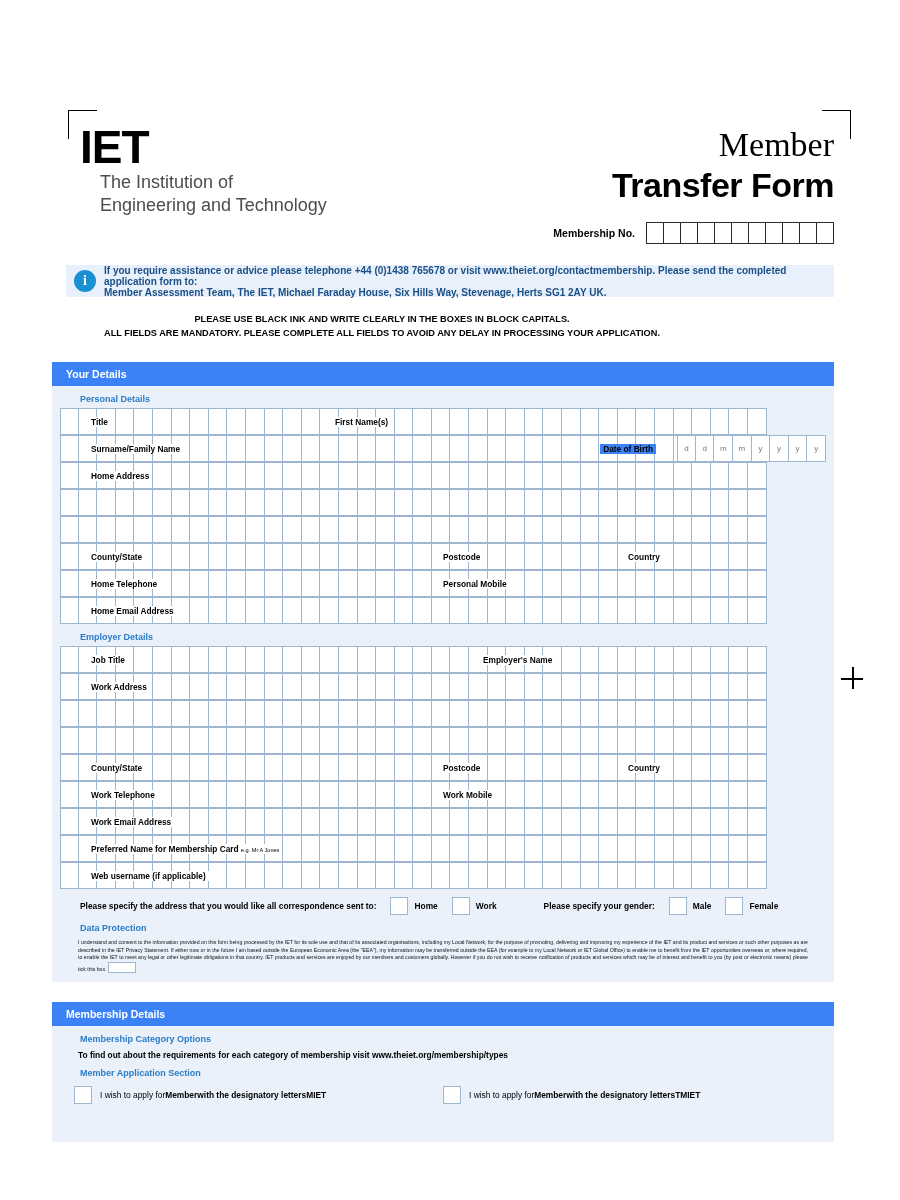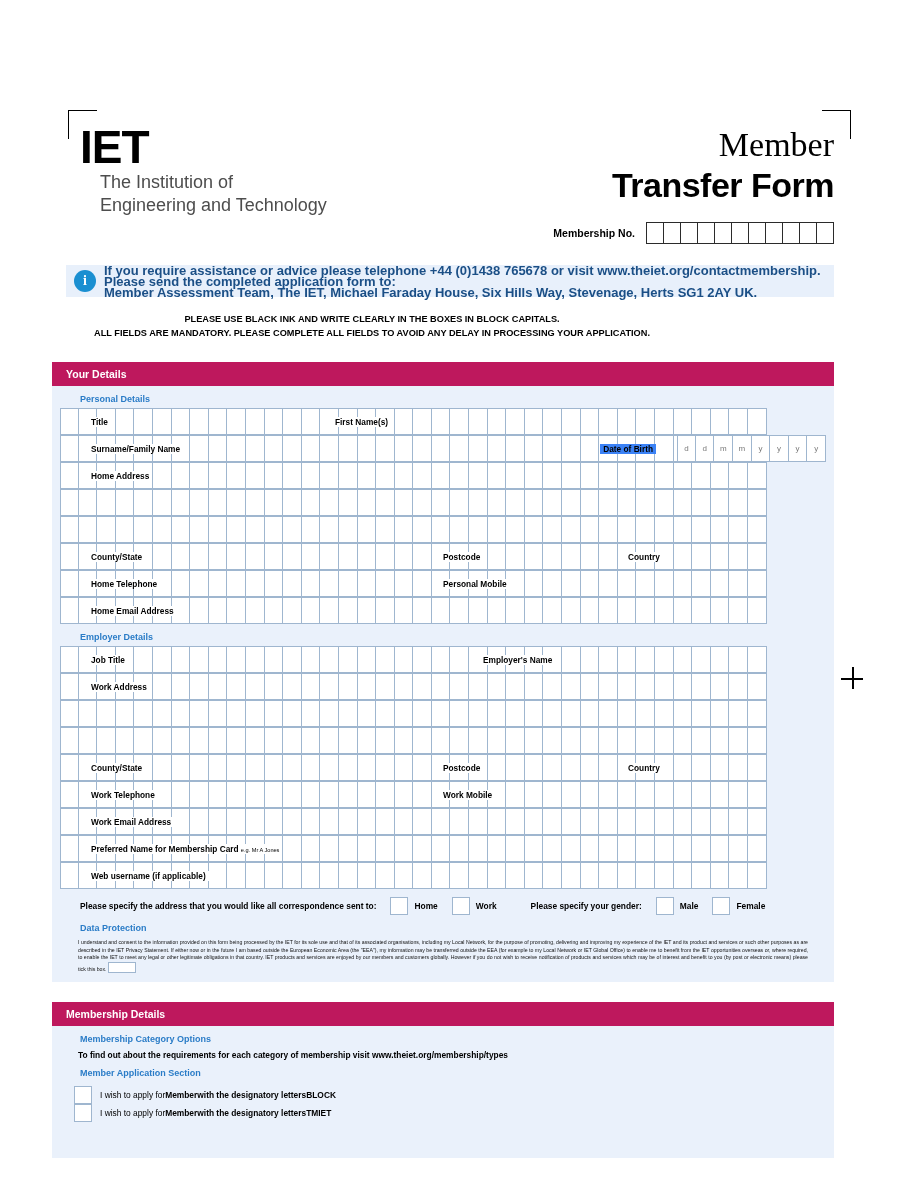--- a/index.html
+++ b/index.html
@@ -27,48 +27,48 @@
 
   .memno{position:absolute;right:66px;top:222px;display:flex;align-items:center;}
   .memno .lbl{font-size:10.5px;font-weight:bold;margin-right:8px;}
   .boxrow{display:flex;}
   .bx{width:16px;height:20px;border:1px solid #2b2b2b;border-left:none;}
   .bx:first-child{border-left:1px solid #2b2b2b;}
 
   
   .infobar{position:absolute;left:66px;top:265px;width:768px;height:32px;background:#e8f0fb;display:flex;align-items:center;}
   .infoicon{width:22px;height:22px;border-radius:50%;background:#1a8fd1;color:#fff;font-weight:bold;font-size:14px;display:flex;align-items:center;justify-content:center;margin-left:8px;flex:none;font-family:"Liberation Serif",serif;}
-  .infotxt{font-size:13px;font-weight:bold;color:#1b4f86;margin-left:8px;line-height:11px;}
-
-  .instr{position:absolute;left:0;top:312px;width:744px;text-align:center;font-size:9.2px;font-weight:bold;line-height:14px;}
+  .infotxt{font-size:10px;font-weight:bold;color:#1b4f86;margin-left:8px;line-height:11px;}
+
+  .instr{position:absolute;left:10px;top:312px;width:744px;text-align:center;font-size:9.2px;font-weight:bold;line-height:14px;}
 
   
   .panel{position:absolute;background:#eaf1fb;}
-  .bar{height:24px;background:#be185d;color:#fff;display:flex;align-items:center;padding-left:14px;font-size:10.5px;font-weight:bold;}
+  .bar{height:24px;background:#3b82f6;color:#fff;display:flex;align-items:center;padding-left:14px;font-size:10.5px;font-weight:bold;}
   .sect{color:#2a7cc7;font-size:9px;font-weight:bold;margin:8px 0 4px 28px;}
 
   
   .row{position:relative;height:27px;margin:0 8px;display:flex;align-items:stretch;}
   .cells{display:flex;position:absolute;top:0;left:0;height:27px;}
   .cell{width:18.6px;height:27px;border:1px solid #9fb6cf;border-left:none;background:#fff;box-sizing:border-box;}
   .cell:first-child{border-left:1px solid #9fb6cf;}
   .lbl{position:absolute;font-size:8.3px;font-weight:bold;top:9px;z-index:3;background:#fff;padding:0 3px;white-space:nowrap;text-align:center;}
   .lbl.small{font-size:5.6px;font-weight:normal;}
   .dobwrap{position:absolute;top:0;right:0;height:27px;display:flex;align-items:center;}
   .dobletters{display:flex;}
   .dobletters .c{width:18.6px;height:27px;border:1px solid #9fb6cf;border-left:none;background:#fff;box-sizing:border-box;font-size:8px;color:#7a7a7a;display:flex;align-items:center;justify-content:center;}
   .dobletters .c:first-child{border-left:1px solid #9fb6cf;}
 
   .checkline{margin:6px 22px 0 22px;display:flex;align-items:center;font-size:8.4px;font-weight:bold;position:relative;height:22px;}
   .chkbox{width:16px;height:16px;border:1px solid #9fb6cf;background:#fff;display:inline-block;}
   .dp{margin:6px 26px 0 26px;font-size:5.2px;line-height:7.6px;text-align:justify;color:#111;}
   .dpbox{display:inline-block;width:26px;height:9px;border:1px solid #9fb6cf;background:#fff;vertical-align:-2px;}
 
   .mtext{margin:6px 26px 0 26px;font-size:8.4px;font-weight:bold;}
-  .applyrow{margin:8px 22px 0 22px;display:flex;flex-direction:column;}
+  .applyrow{margin:8px 22px 0 22px;display:flex;}
   .applybox{flex:1;display:flex;align-items:center;font-size:8.4px;}
   .applybox .chkbox{margin-right:8px;}
   b{font-weight:bold;}
 </style>
 </head>
 <body>
 
 <div class="page">
 
   <div class="crop tl"></div>
@@ -894,46 +894,46 @@
         </div>
       <span class="lbl" style="left:28px">Web username (if applicable)</span>
     </div>
 
     <div class="checkline">
       <span style="margin-left:6px">Please specify the address that you would like all correspondence sent to:</span>
       <span class="chkbox" style="margin-left:14px"></span>
       <span style="margin-left:6px">Home</span>
       <span class="chkbox" style="margin-left:14px"></span>
       <span style="margin-left:6px">Work</span>
-      <span style="margin-left:34px">Please specify your gender:</span>
+      <span style="margin-left:47px">Please specify your gender:</span>
       <span class="chkbox" style="margin-left:14px"></span>
       <span style="margin-left:6px">Male</span>
       <span class="chkbox" style="margin-left:14px"></span>
       <span style="margin-left:6px">Female</span>
     </div>
 
     <div class="sect" style="margin-top:6px">Data Protection</div>
     <div class="dp">
       <span>I understand and consent to the information provided on this form being processed by the IET for its sole use and that of its associated organisations, including my Local Network, for the purpose of promoting, delivering and improving my experience of the IET and its product and services or such other purposes as are described in the IET Privacy Statement. If either now or in the future I am based outside the European Economic Area (the "EEA"), my information may be transferred outside the EEA (for example to my Local Network or IET Global Office) to enable me to benefit from the IET opportunities overseas or, where required, to enable the IET to meet any legal or other legitimate obligations in that country. IET products and services are enjoyed by our members and customers globally. However if you do not wish to receive notification of products and services which may be of interest and benefit to you (by post or electronic means) please tick this box.</span>
       <span class="dpbox"></span>
     </div>
   </div>
 
-  <div class="panel" style="left:52px;top:1002px;width:782px;height:156px;">
+  <div class="panel" style="left:52px;top:1002px;width:782px;height:140px;">
     <div class="bar">Membership Details</div>
     <div class="sect">Membership Category Options</div>
     <div class="mtext">To find out about the requirements for each category of membership visit www.theiet.org/membership/types</div>
     <div class="sect">Member Application Section</div>
     <div class="applyrow">
       <div class="applybox">
         <span class="chkbox"></span>
         <span>I wish to apply for </span>
           <b>Member</b>
           <b> with the designatory letters </b>
-          <b>BLOCK</b>
+          <b>MIET</b>
       </div>
       <div class="applybox">
         <span class="chkbox"></span>
         <span>I wish to apply for </span>
           <b>Member</b>
           <b> with the designatory letters </b>
           <b>TMIET</b>
       </div>
     </div>
   </div>

